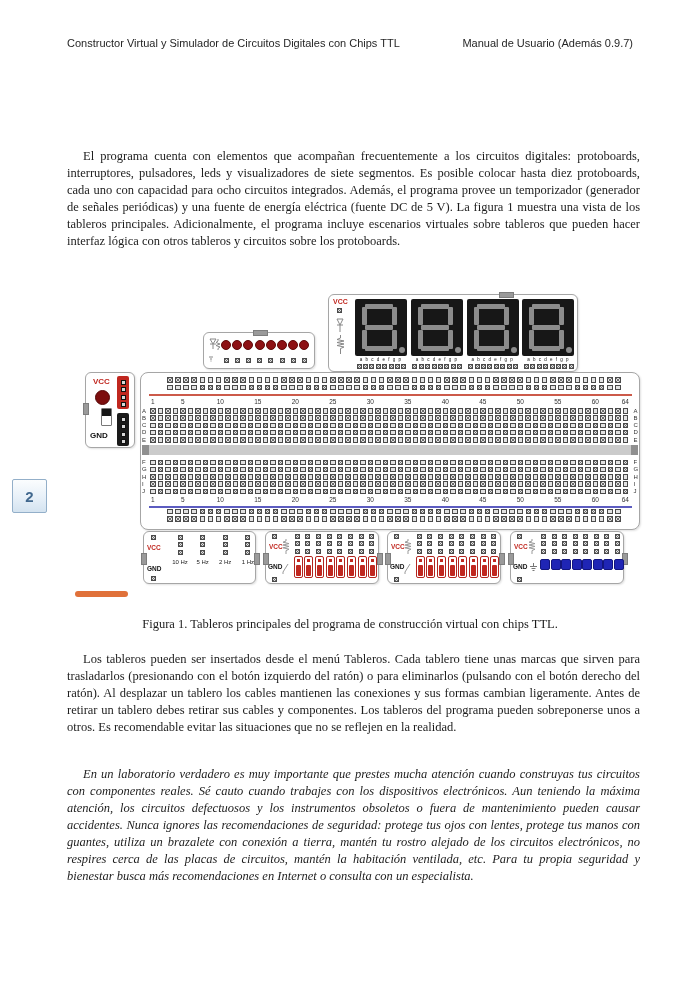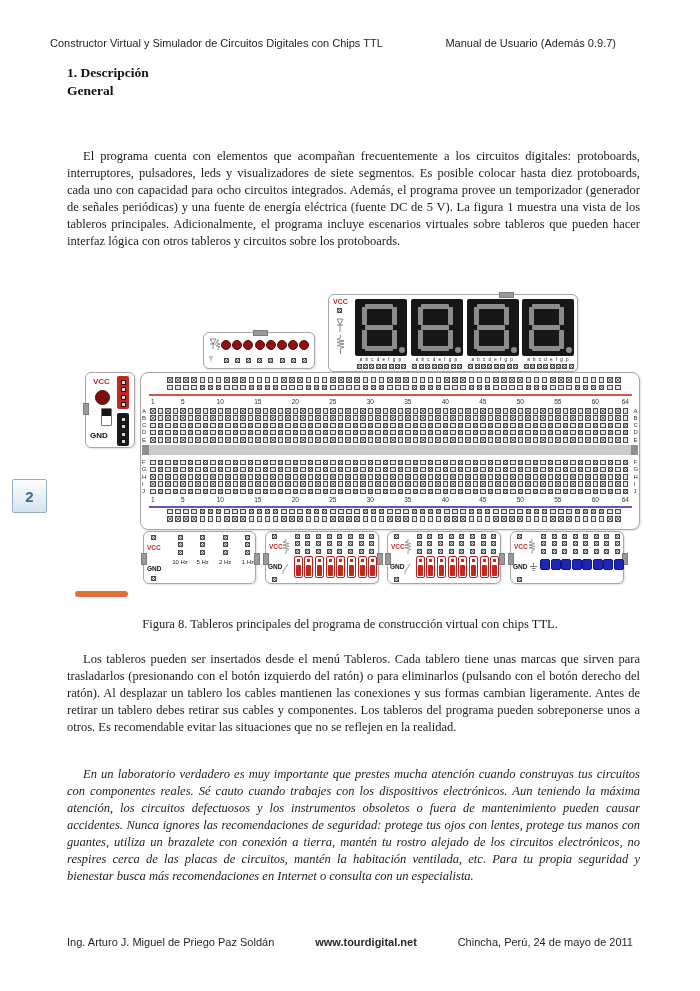--- a/index.html
+++ b/index.html
@@ -1,19 +1,19 @@
 <!DOCTYPE html>
 <html><head>
 <meta charset="utf-8">
 <style>
   html,body{margin:0;padding:0;background:#fff;}
   .page{position:relative;width:700px;height:991px;background:#ffffff;overflow:hidden;
         font-family:"Liberation Serif",serif;color:#1c1c1c;}
   
-  .hdr{position:absolute;left:50px;top:37px;width:566px;display:flex;justify-content:space-between;
+  .hdr{position:absolute;left:67px;top:37px;width:566px;display:flex;justify-content:space-between;
        font:11px "Liberation Sans",sans-serif;color:#262626;}
   .heading{position:absolute;left:67px;top:64px;width:122px;margin:0;
            font:bold 13.5px/18px "Liberation Serif",serif;color:#111;}
   .p{position:absolute;margin:0;font:12.5px/17px "Liberation Serif",serif;text-align:justify;color:#1c1c1c;}
   .intro{left:190px;top:65px;width:450px;}
   .p2{left:67px;top:148px;width:573px;text-indent:16px;}
   .p3{left:67px;top:651px;width:573px;text-indent:16px;}
   .p4{left:67px;top:766px;width:573px;text-indent:16px;font-style:italic;}
   .caption{position:absolute;left:0;top:617px;width:700px;text-align:center;
            font:12.5px "Liberation Serif",serif;}
@@ -70,21 +70,20 @@
 
 <div class="page">
 
   <div class="hdr">
     <span>Constructor Virtual y Simulador de Circuitos Digitales con Chips TTL</span>
     <span>Manual de Usuario (Además 0.9.7)</span>
   </div>
 
   <div class="badge">2</div>
 
-  <h2 class="heading">1. Descripción General</h2>
   <p class="p p2">El programa cuenta con elementos que acompañan frecuentemente a los circuitos digitales: protoboards, interruptores, pulsadores, leds y visualizadores de siete segmentos. Es posible colocar hasta diez protoboards, cada uno con capacidad para ocho circuitos integrados. Además, el programa provee un temporizador (generador de señales periódicas) y una fuente de energía eléctrica (fuente DC de 5 V). La figura 1 muestra una vista de los tableros principales. Adicionalmente, el programa incluye escenarios virtuales sobre tableros que pueden hacer interfaz lógica con otros tableros y circuitos sobre los protoboards.</p>
 
   <div class="figure">
 
     <div class="board" id="led-board" style="left:203px;top:332px;width:112px;height:37px">
       <div class="tabh" style="left:49px;top:-3px"></div>
       <svg class="icon" style="left:3px;top:4px" width="14" height="28" viewBox="0 0 14 28">
         <path d="M3 2 L9 2 L6 7 Z M3 7 L9 7 M6 7 L6 12" fill="none" stroke="#888" stroke-width="1"></path>
         <path d="M11 2 L11 4 L9 5.5 L13 7 L9 8.5 L13 10 L11 11.5 L11 13" fill="none" stroke="#888" stroke-width="1"></path>
         <path d="M2 20 L6 20 M3 22 L5 22 M3.5 24 L4.5 24" fill="none" stroke="#888" stroke-width="1"></path>
@@ -1330,24 +1329,19 @@
         <div class="btn" style="left: 92px; top: 27px; width: 10px; height: 11px;"></div>
         <div class="pin" style="left: 103.5px; top: 2px;"></div>
         <div class="pin" style="left: 103.5px; top: 9.4px;"></div>
         <div class="pin" style="left: 103.5px; top: 16.8px;"></div>
         <div class="btn" style="left: 102.5px; top: 27px; width: 10px; height: 11px;"></div>
       </div>
 
   </div>
 
   <div class="orange-bar"></div>
-  <div class="caption">Figura 8. Tableros principales del programa de construcción virtual con chips TTL.</div>
+  <div class="caption">Figura 1. Tableros principales del programa de construcción virtual con chips TTL.</div>
 
   <p class="p p3">Los tableros pueden ser insertados desde el menú Tableros. Cada tablero tiene unas marcas que sirven para trasladarlos (presionando con el botón izquierdo del ratón) o para eliminarlos (pulsando con el botón derecho del ratón). Al desplazar un tablero los cables mantienen las conexiones y sus formas cambian ligeramente. Antes de retirar un tablero debes retirar sus cables y componentes. Los tableros del programa pueden sobreponerse unos a otros. Es recomendable evitar las situaciones que no se reflejen en la realidad.</p>
   <p class="p p4">En un laboratorio verdadero es muy importante que prestes mucha atención cuando construyas tus circuitos con componentes reales. Sé cauto cuando trabajes con los dispositivos electrónicos. Aun teniendo la máxima atención, los circuitos defectuosos y los instrumentos obsoletos o fuera de mantenimiento pueden causar accidentes. Nunca ignores las recomendaciones de seguridad: protege tus ojos con lentes, protege tus manos con guantes, utiliza un brazalete con conexión a tierra, mantén tu rostro alejado de los circuitos electrónicos, no respires cerca de las placas de circuitos, mantén la habitación ventilada, etc. Para tu propia seguridad y bienestar busca más recomendaciones en Internet o consulta con un especialista.</p>
 
-  <div class="ftr">
-    <span>Ing. Arturo J. Miguel de Priego Paz Soldán</span>
-    <span class="site">www.tourdigital.net</span>
-    <span>Chincha, Perú, 24 de mayo de 2011</span>
-  </div>
 
 </div>
 
 </body></html>

